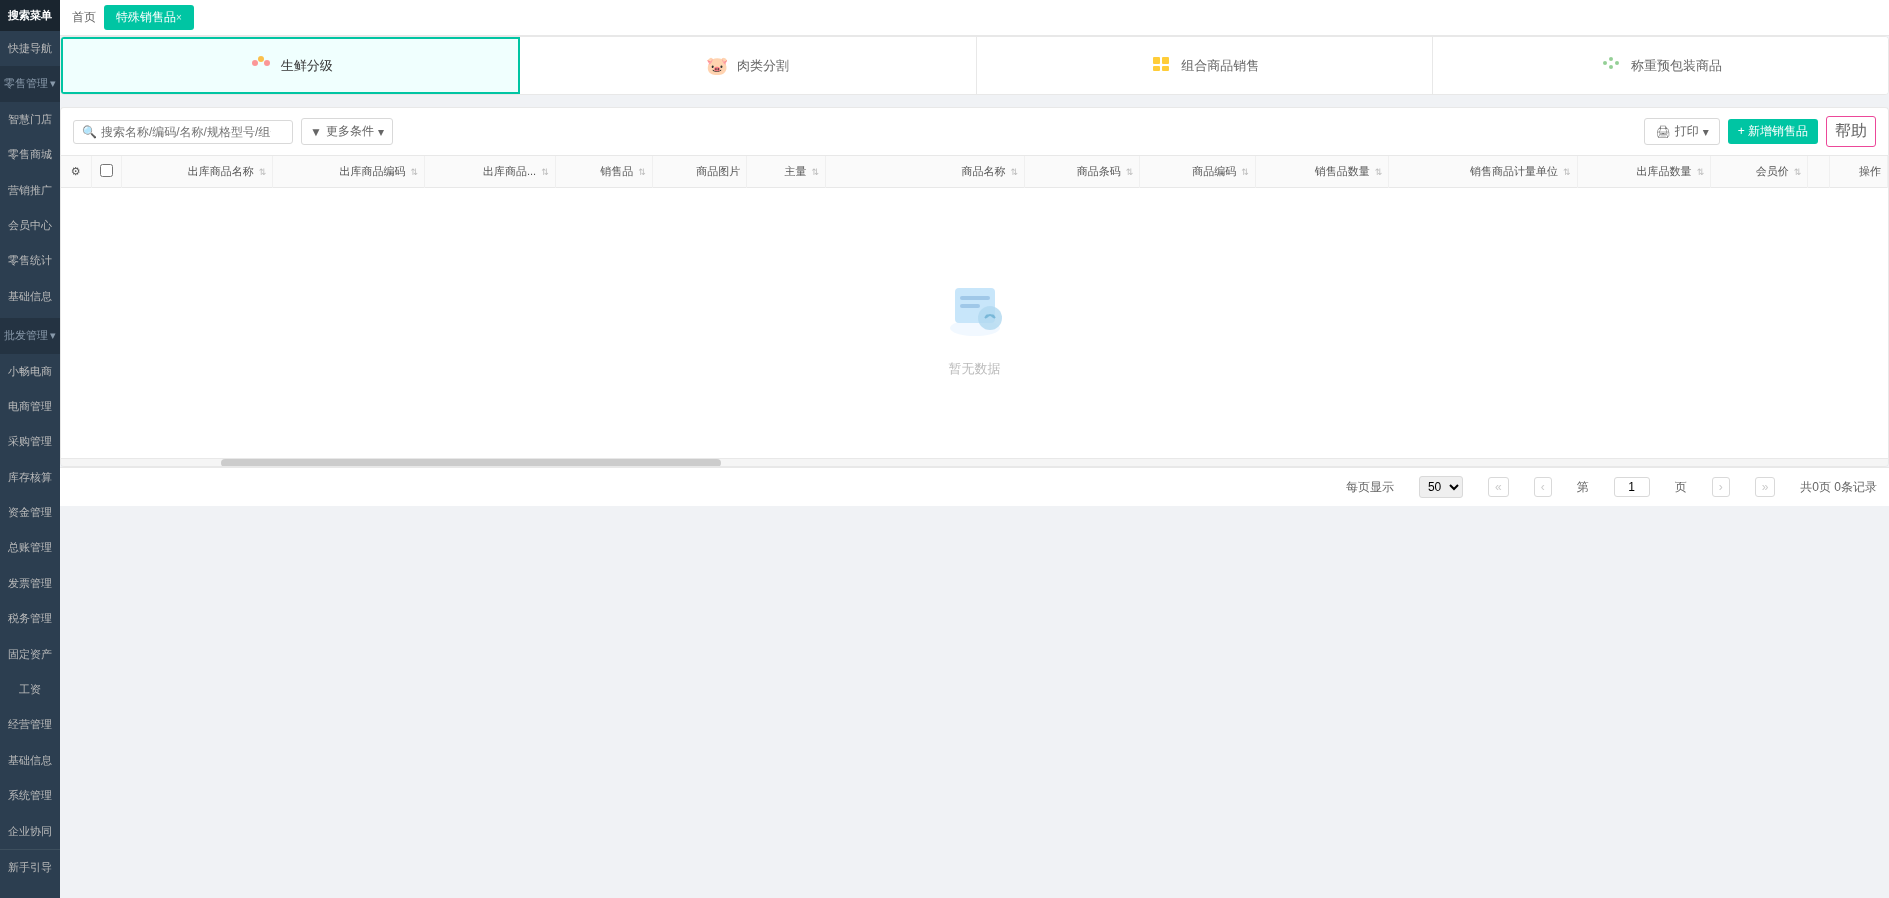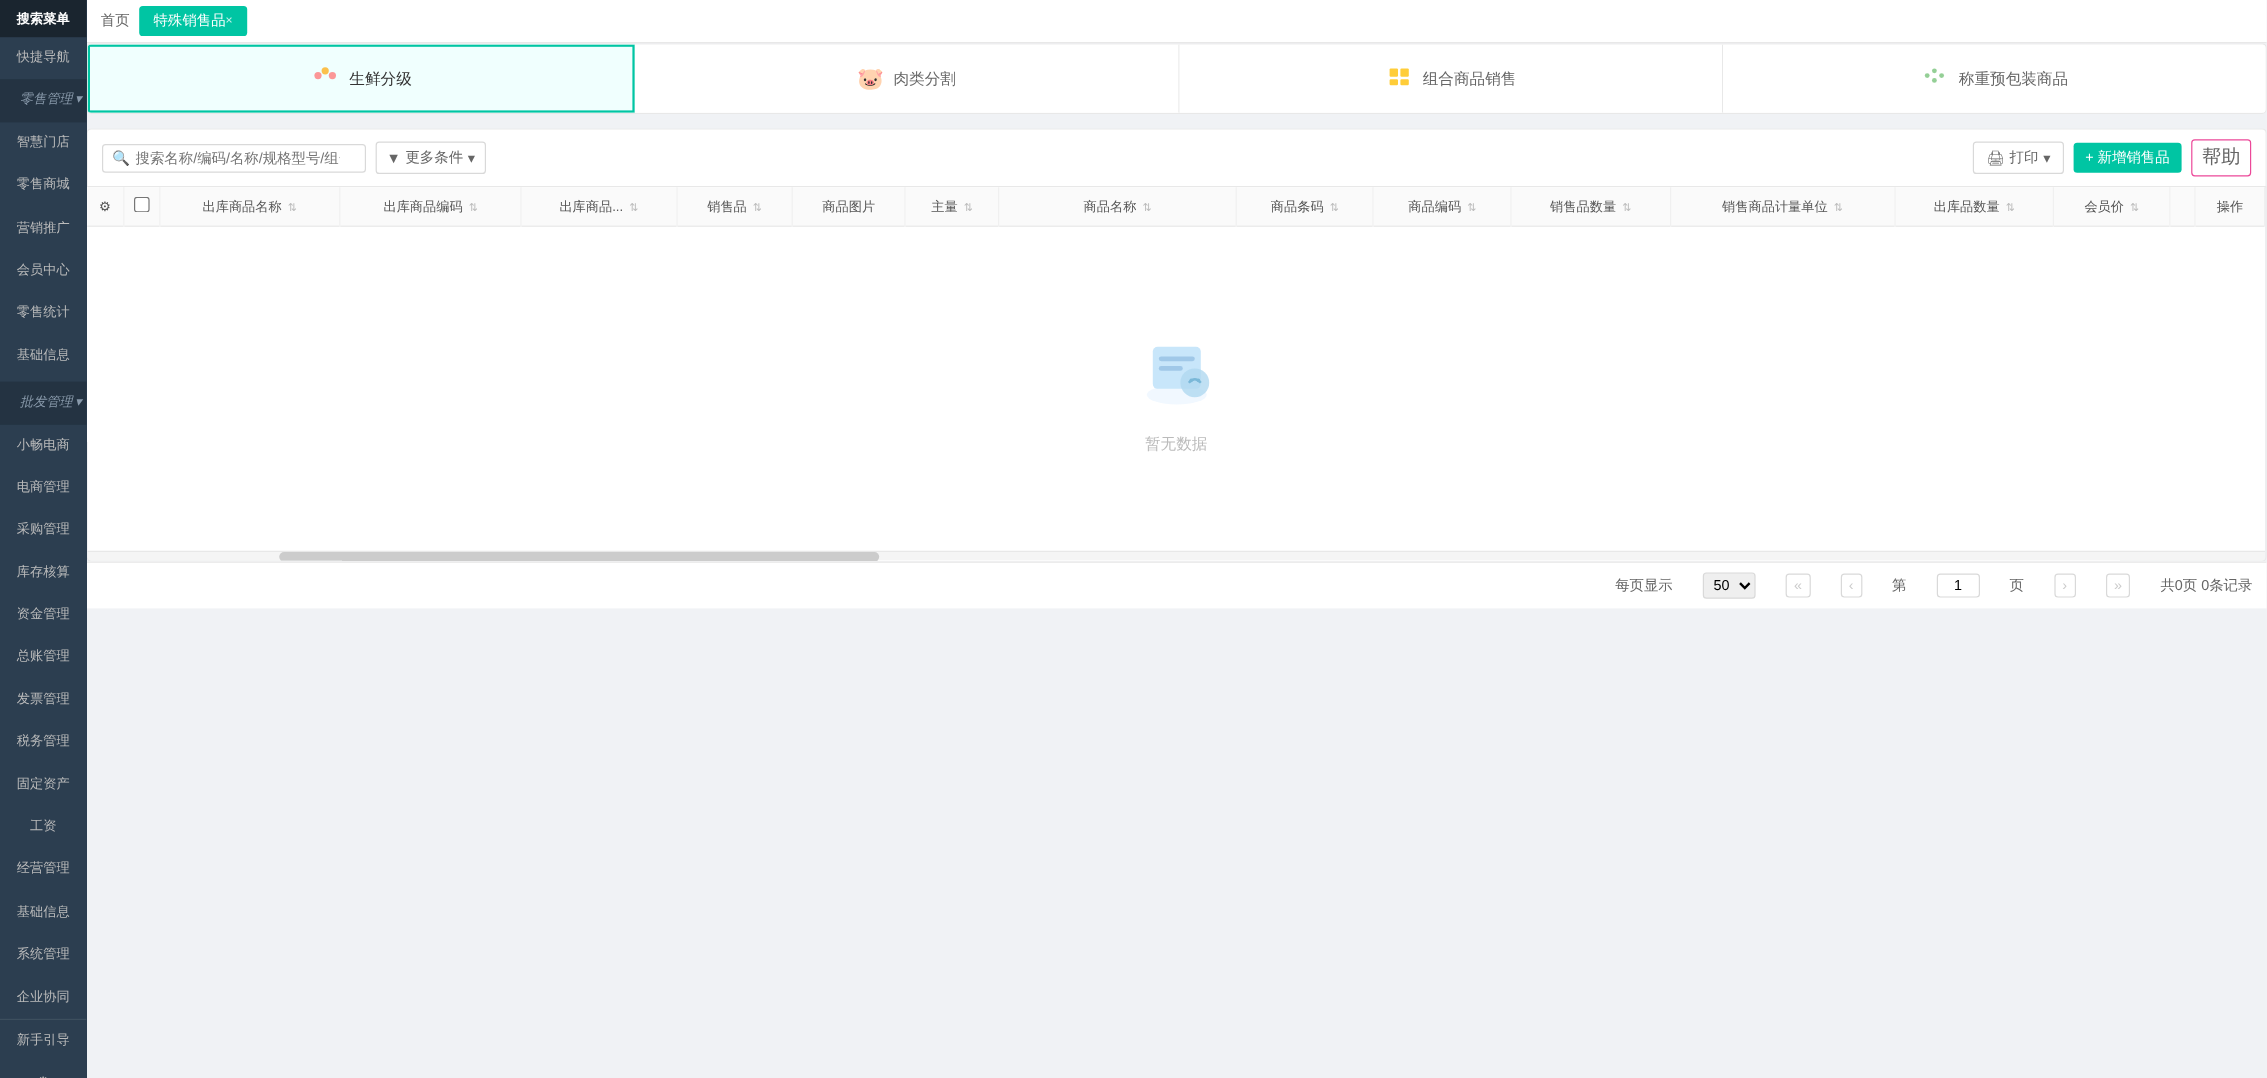--- a/index.html
+++ b/index.html
@@ -1,20 +1,20 @@
 <!DOCTYPE html>
 <html><head>
   <meta charset="utf-8">
   <style>
     * { margin: 0; padding: 0; box-sizing: border-box; }
     body { font-family: 'Microsoft YaHei', Arial, sans-serif; font-size: 12px; background: #f0f2f5; display: flex; height: 898px; overflow: hidden; }
 
     
     .sidebar {
-      width: 72px;
+      width: 60px;
       background: #2c3e50;
       color: #ccc;
       display: flex;
       flex-direction: column;
       flex-shrink: 0;
       overflow-y: auto;
       height: 100%;
     }
     .sidebar-logo {
       background: #1a252f;
@@ -36,23 +36,22 @@
       font-size: 11px;
       line-height: 1.4;
     }
     .sidebar-item.active { background: #3d5166; color: #fff; }
     .sidebar-item.section-header {
       background: #243342;
       color: #8899aa;
       font-size: 11px;
       display: flex;
       align-items: center;
-      justify-content: flex-end;
+      justify-content: flex-start;
       gap: 2px;
-      font-style: italic;
     }
     .sidebar-divider { height: 1px; background: #3d4f5e; margin: 2px 0; }
     .sidebar-bottom {
       margin-top: auto;
       border-top: 1px solid #3d4f5e;
     }
 
     
     .main {
       flex: 1;
@@ -214,21 +213,21 @@
       width: 100%;
       border-collapse: collapse;
       font-size: 12px;
     }
     thead tr {
       background: #fafafa;
       border-bottom: 1px solid #e8e8e8;
     }
     th {
       padding: 8px 6px;
-      text-align: center;
+      text-align: right;
       color: #555;
       font-weight: normal;
       border-right: 1px solid #f0f0f0;
       white-space: nowrap;
       font-size: 11px;
     }
     th .sort-icon { color: #bbb; font-size: 9px; margin-left: 2px; }
     th:first-child { width: 30px; text-align: center; }
     th:nth-child(2) { width: 30px; text-align: center; }
 

